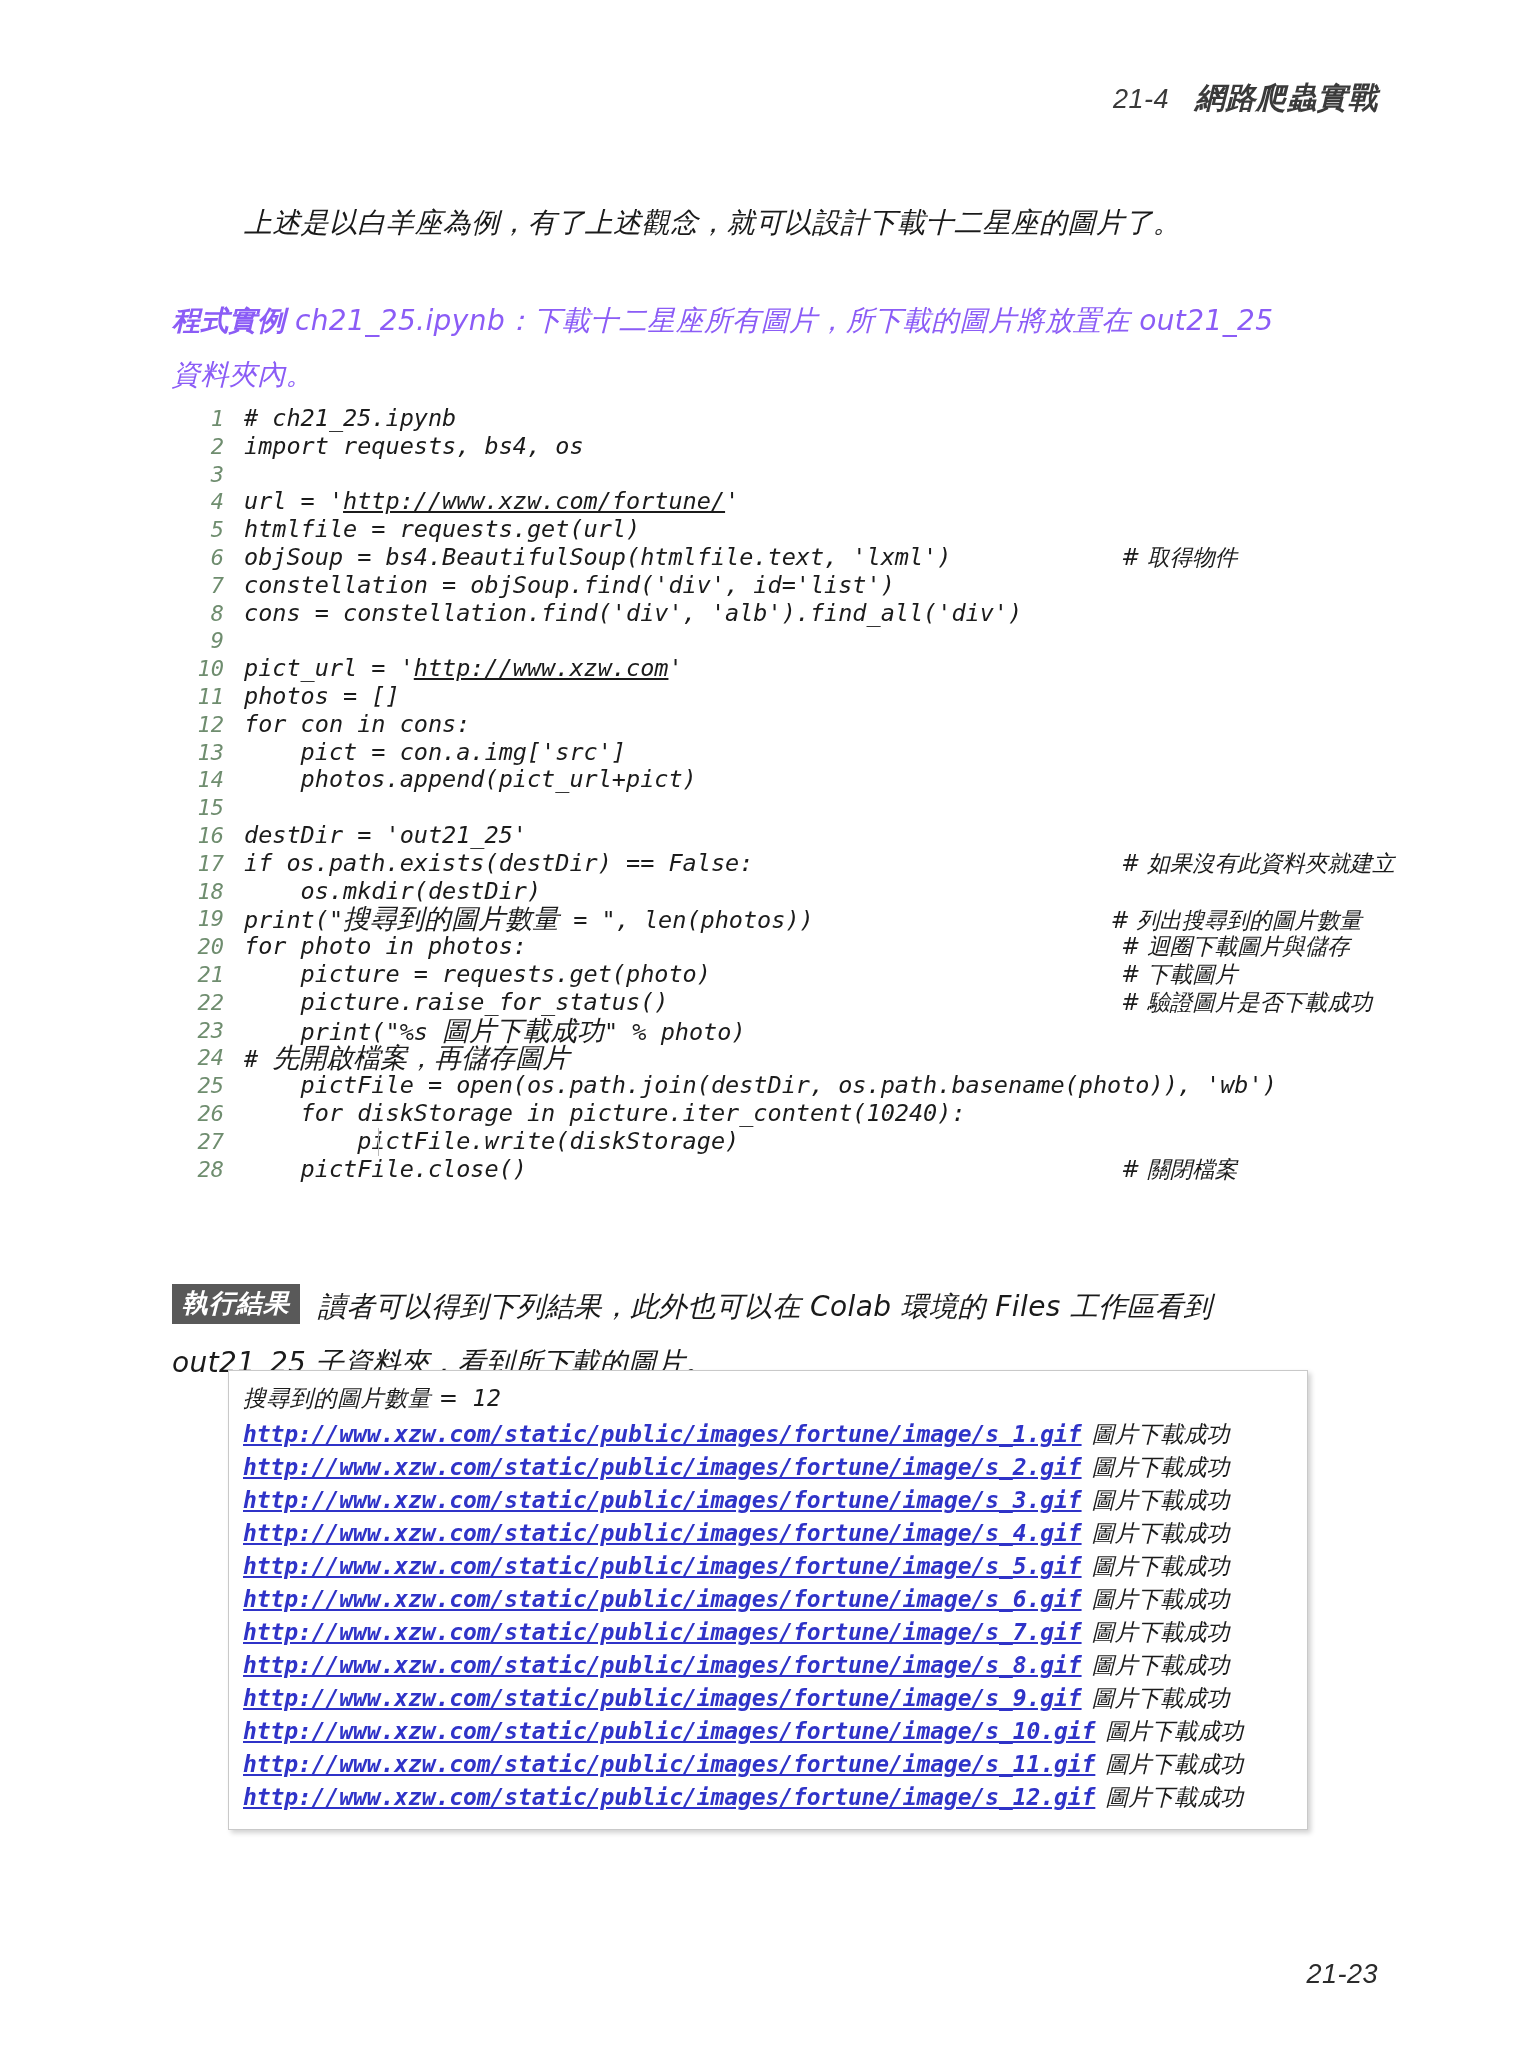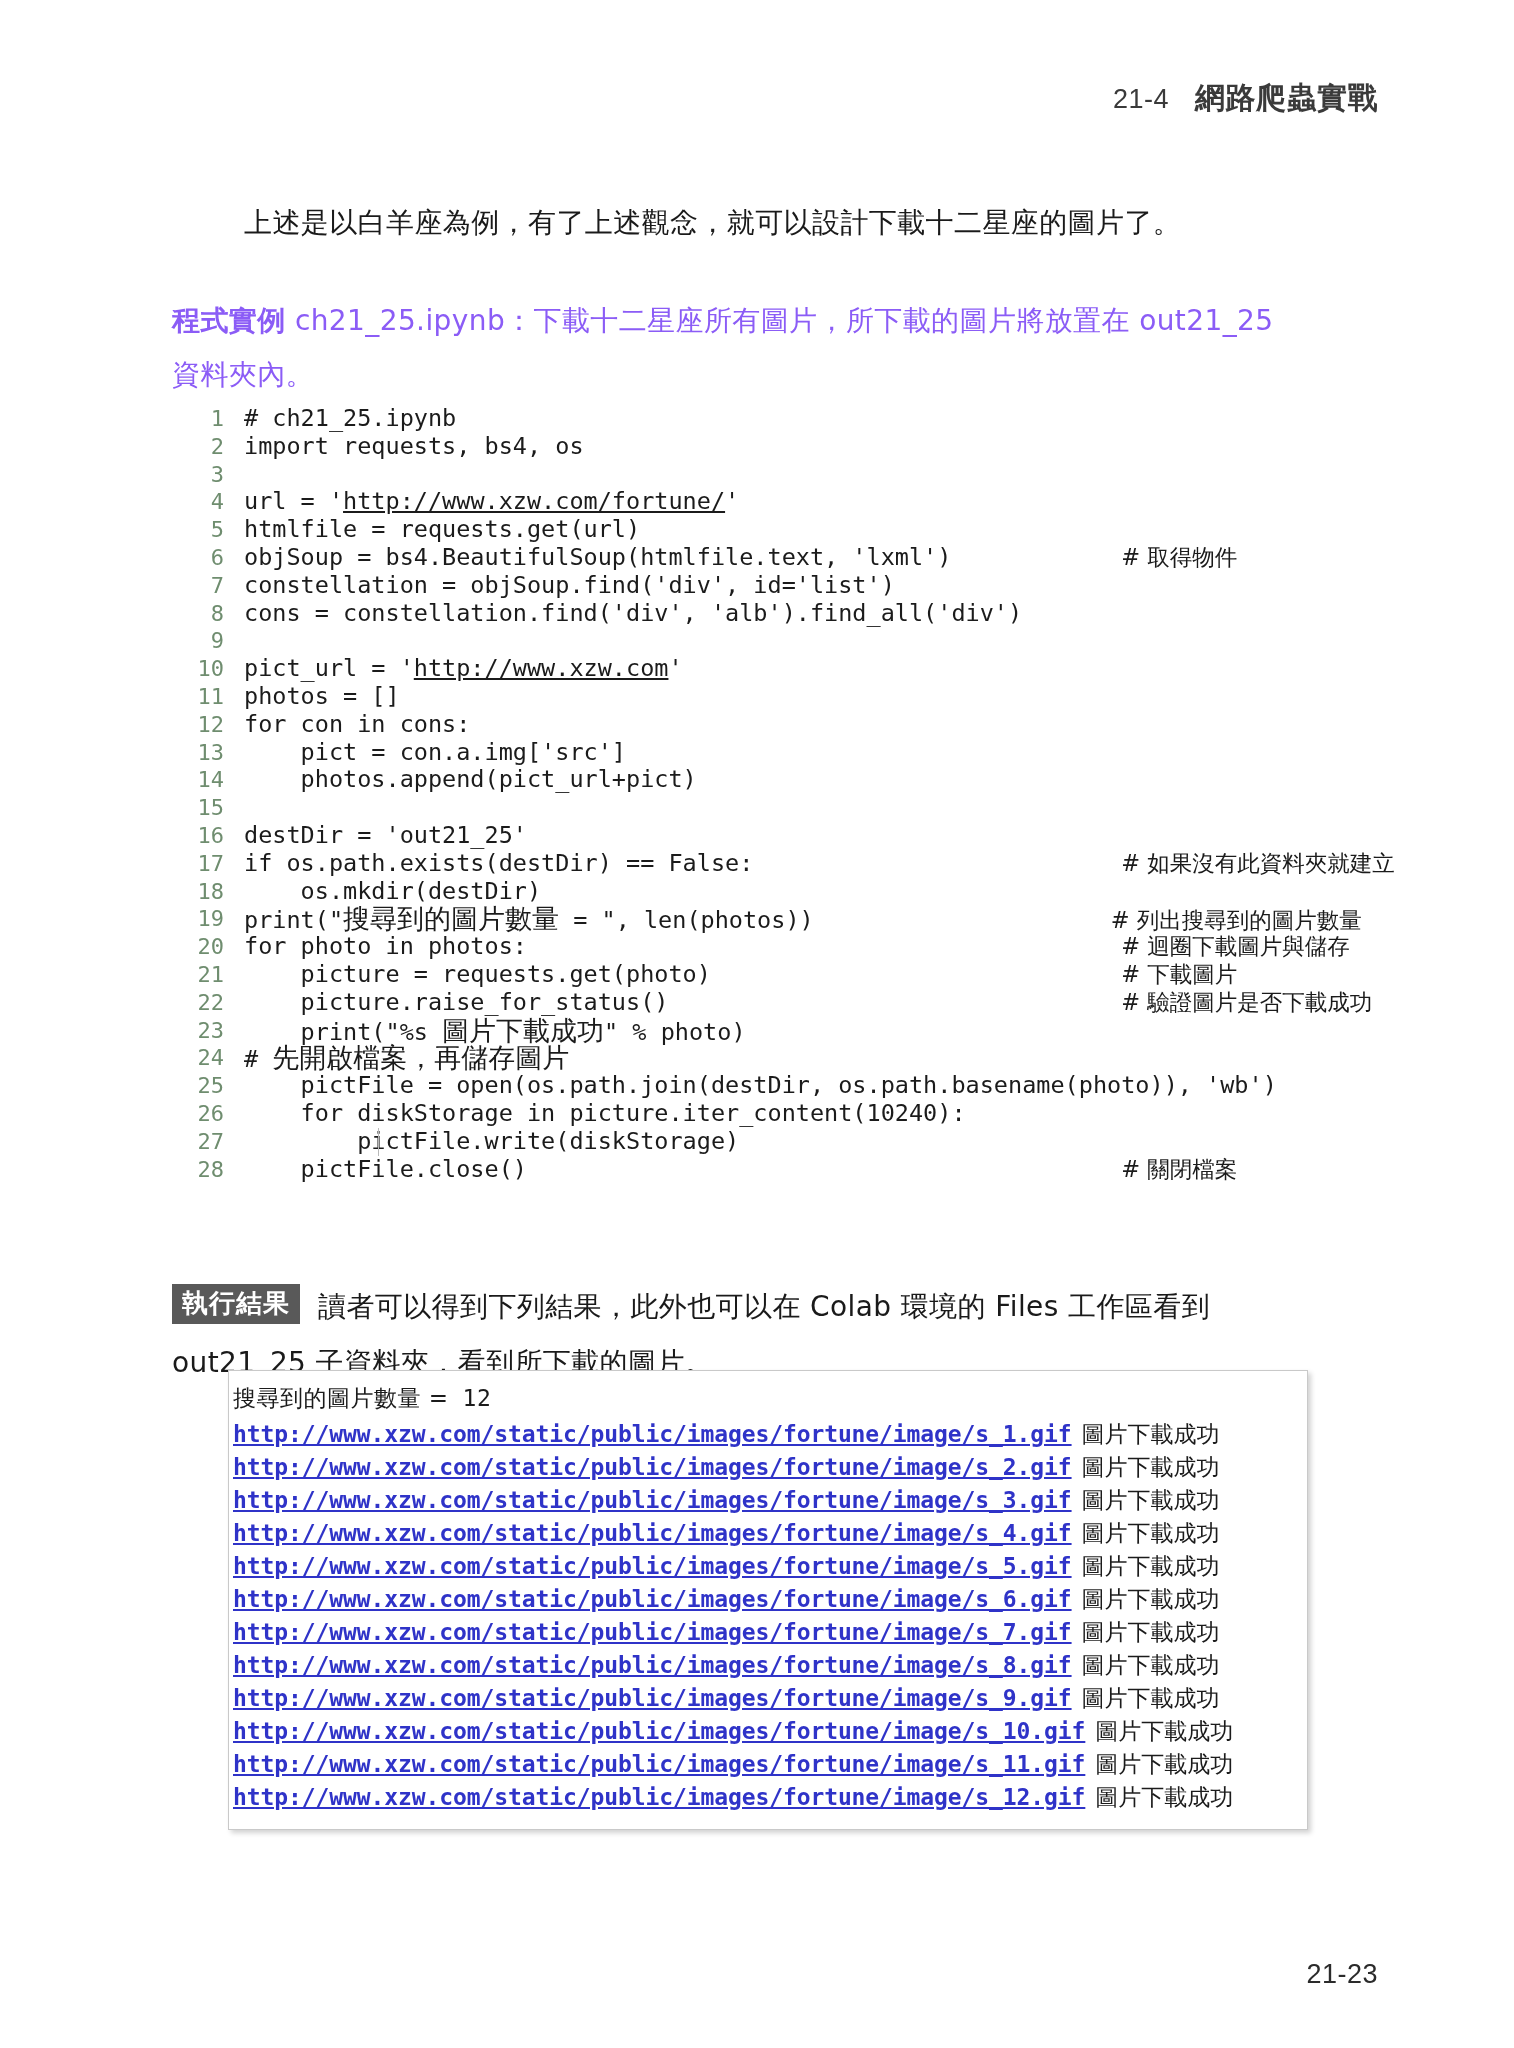--- a/index.html
+++ b/index.html
@@ -14,20 +14,21 @@
     font-family: "Liberation Sans", "DejaVu Sans", sans-serif;
     color: #231f20;
     overflow: hidden;
   }
 
   .page {
     position: relative;
     width: 1514px;
     height: 2048px;
     box-sizing: border-box;
+    font-style: italic;
   }
 
   
   .header {
     position: absolute;
     top: 78px;
     right: 136px;
     display: flex;
     align-items: baseline;
     gap: 26px;
@@ -160,21 +161,21 @@
 
   
   .out-box {
     position: absolute;
     top: 1370px;
     left: 228px;
     width: 1080px;
     background: #ffffff;
     border: 1px solid #c9c9c9;
     box-shadow: 3px 3px 5px rgba(0,0,0,0.18);
-    padding: 12px 14px 14px 4px;
+    padding: 12px 14px 14px 14px;
     box-sizing: border-box;
   }
   .out-line {
     display: flex;
     align-items: baseline;
     height: 33px;
     font-family: "DejaVu Sans Mono", monospace;
     font-size: 23px;
     color: #1b1b1b;
     white-space: pre;

